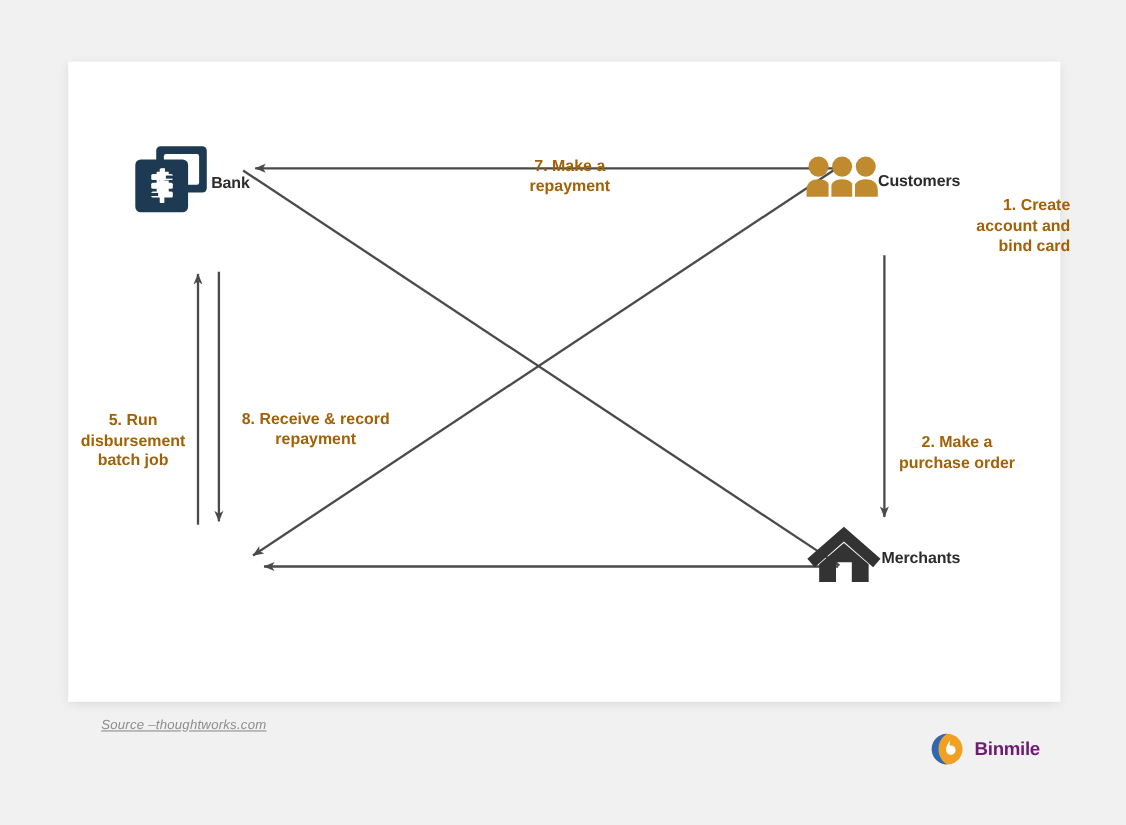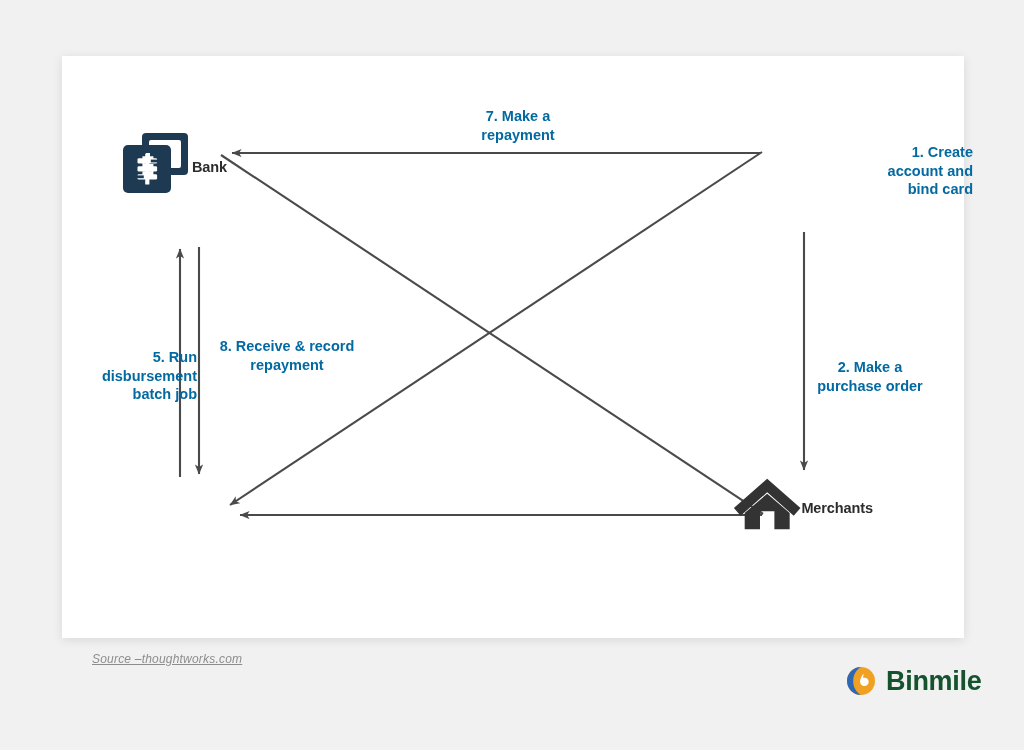--- a/index.html
+++ b/index.html
@@ -47,60 +47,61 @@
     font-size: 14.5px;
     font-weight: bold;
     color: #2c2c2c;
     white-space: nowrap;
     letter-spacing: -0.1px;
   }
   .edge-label {
     position: absolute;
     font-size: 14.5px;
     font-weight: bold;
-    color: #0369a1;
+    color: #a16207;
     line-height: 1.28;
     text-align: center;
     white-space: pre-line;
+    margin-top: 35px;
   }
   .source-note {
     position: absolute;
     left: 92px;
     top: 652px;
     font-size: 12px;
     font-style: italic;
     color: #8d8d8d;
     letter-spacing: 0.2px;
     text-decoration: underline;
   }
   .brand {
     position: absolute;
     left: 843px;
     top: 664px;
     display: flex;
     align-items: center;
     gap: 9px;
   }
   .brand-text {
-    font-size: 27px;
+    font-size: 17px;
     font-weight: bold;
-    color: #14532d;
+    color: #701a75;
     letter-spacing: -0.3px;
   }
   
   #node-bank      { left: 120px; top: 130px; }
   #node-customers { left: 733px; top: 134px; }
   #node-bnpl      { left: 120px; top: 473px; }
   #node-merchants { left: 733px; top: 474px; }
   
   #lbl-7 { left: 428px; top: 107px; width: 180px; }
   #lbl-1 { left: 845px; top: 143px; width: 128px; text-align: right; }
   #lbl-3 { left: 470px; top: 219px; width: 184px; }
   #lbl-8 { left: 198px; top: 337px; width: 178px; }
-  #lbl-5 { left: 45px;  top: 348px; width: 152px; text-align: right; }
+  #lbl-5 { left: 45px;  top: 338px; width: 152px; }
   #lbl-2 { left: 790px; top: 358px; width: 160px; }
   #lbl-6 { left: 588px; top: 371px; width: 130px; }
   #lbl-4 { left: 440px; top: 470px; width: 164px; }
 </style>
 </head>
 <body>
 
 <div id="root">
 
   <div class="card"></div>
@@ -141,20 +142,37 @@
         <rect x="17.5" y="44.2" width="19.6" height="5.4" rx="1.4"></rect>
       </g>
       <g fill="#1e3a52">
         <rect x="30.8" y="29.6" width="7.2" height="2.8"></rect>
         <rect x="16.4" y="45.4" width="7.4" height="2.8"></rect>
       </g>
     </svg>
     <div class="node-label">Bank</div>
   </div>
 
+  <div class="node" id="node-customers">
+    <svg width="82" height="54" viewBox="0 0 82 54">
+      <g fill="#c08a2e">
+        <circle cx="14" cy="15" r="11.5"></circle>
+        <path d="M14,29.5 c-9.2,0 -14,5.6 -14,12.4 v7.6 h28 v-7.6 c0,-6.8 -4.8,-12.4 -14,-12.4 z"></path>
+        <circle cx="41" cy="15" r="11.5"></circle>
+        <path d="M41,29.5 c-9.2,0 -14,5.6 -14,12.4 v7.6 h28 v-7.6 c0,-6.8 -4.8,-12.4 -14,-12.4 z"></path>
+        <circle cx="68" cy="15" r="11.5"></circle>
+        <path d="M68,29.5 c-9.2,0 -14,5.6 -14,12.4 v7.6 h28 v-7.6 c0,-6.8 -4.8,-12.4 -14,-12.4 z"></path>
+      </g>
+      <g fill="#ffffff">
+        <rect x="25.5" y="28" width="3.2" height="22"></rect>
+        <rect x="52.5" y="28" width="3.2" height="22"></rect>
+      </g>
+    </svg>
+    <div class="node-label">Customers</div>
+  </div>
 
 
   <div class="node" id="node-merchants">
     <svg width="76" height="60" viewBox="0 0 76 60">
       <path d="M38,2 L75,34.5 L67.5,43 L38,17 L8.5,43 L1,34.5 Z" fill="#333333"></path>
       <path d="M13,40 L38,18.5 L63,40 V58 H46 V38 H30 V58 H13 Z" fill="#333333"></path>
     </svg>
     <div class="node-label">Merchants</div>
   </div>
 

